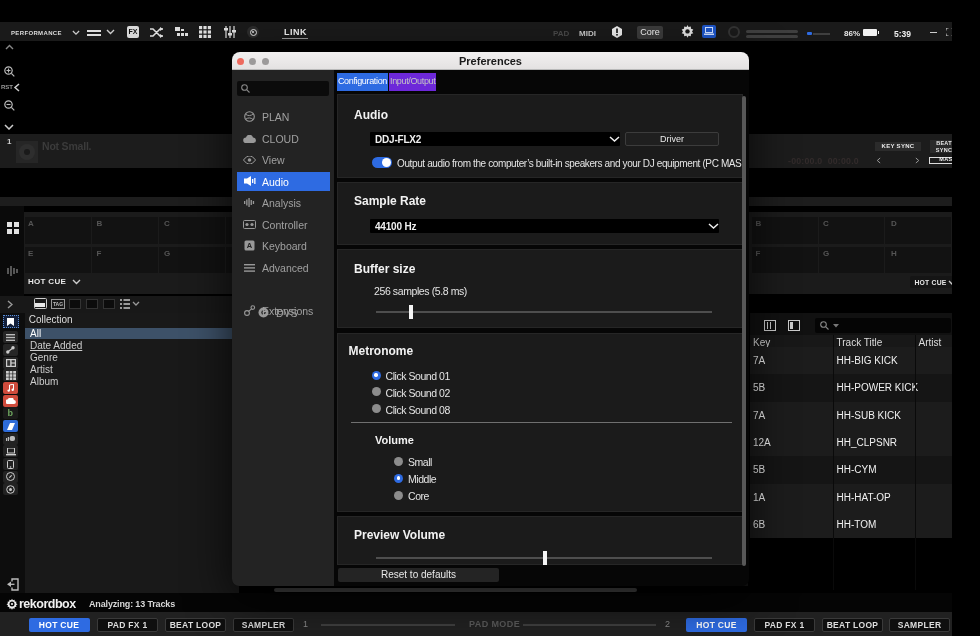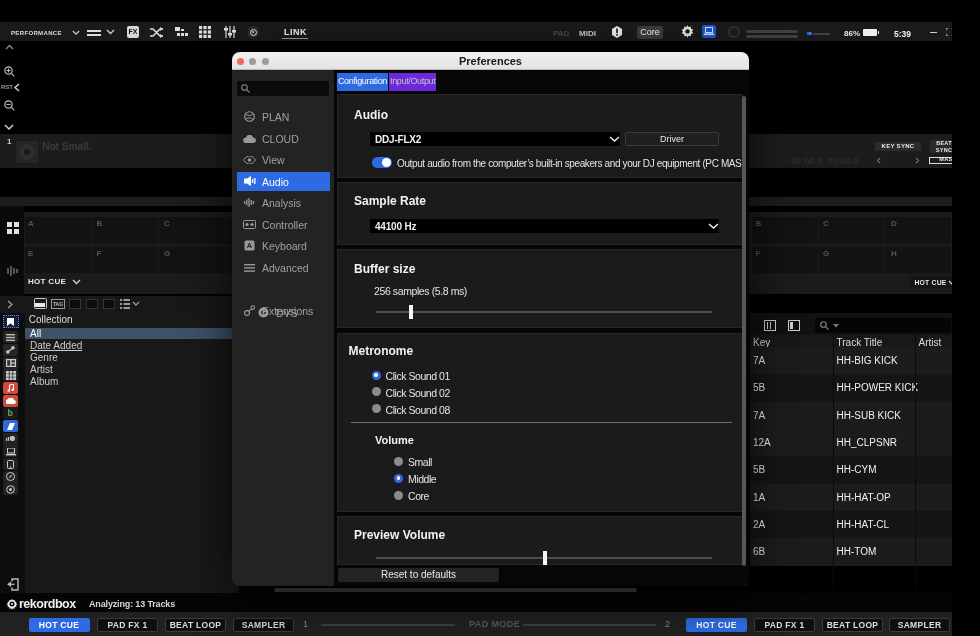--- a/index.html
+++ b/index.html
@@ -333,24 +333,20 @@
         <span class="t">HH_CLPSNR</span>
       </div>
 <div class="trow b">
         <span class="k">5B</span>
         <span class="t">HH-CYM</span>
       </div>
 <div class="trow a">
         <span class="k">1A</span>
         <span class="t">HH-HAT-OP</span>
       </div>
-<div class="trow b">
-        <span class="k">2A</span>
-        <span class="t">HH-HAT-CL</span>
-      </div>
 <div class="trow a">
         <span class="k">6B</span>
         <span class="t">HH-TOM</span>
       </div>
 </div>
 
 <div class="ab" style="left:832.7px;top:335px;width:1px;height:254.5px;background:#0a0a0a;"></div>
 <div class="ab" style="left:914.8px;top:335px;width:1px;height:254.5px;background:#0a0a0a;"></div>
 
 <div class="ab" style="left:957.5px;top:345px;width:4.5px;height:215px;background:#4e4e4e;border-radius:2px;"></div>

